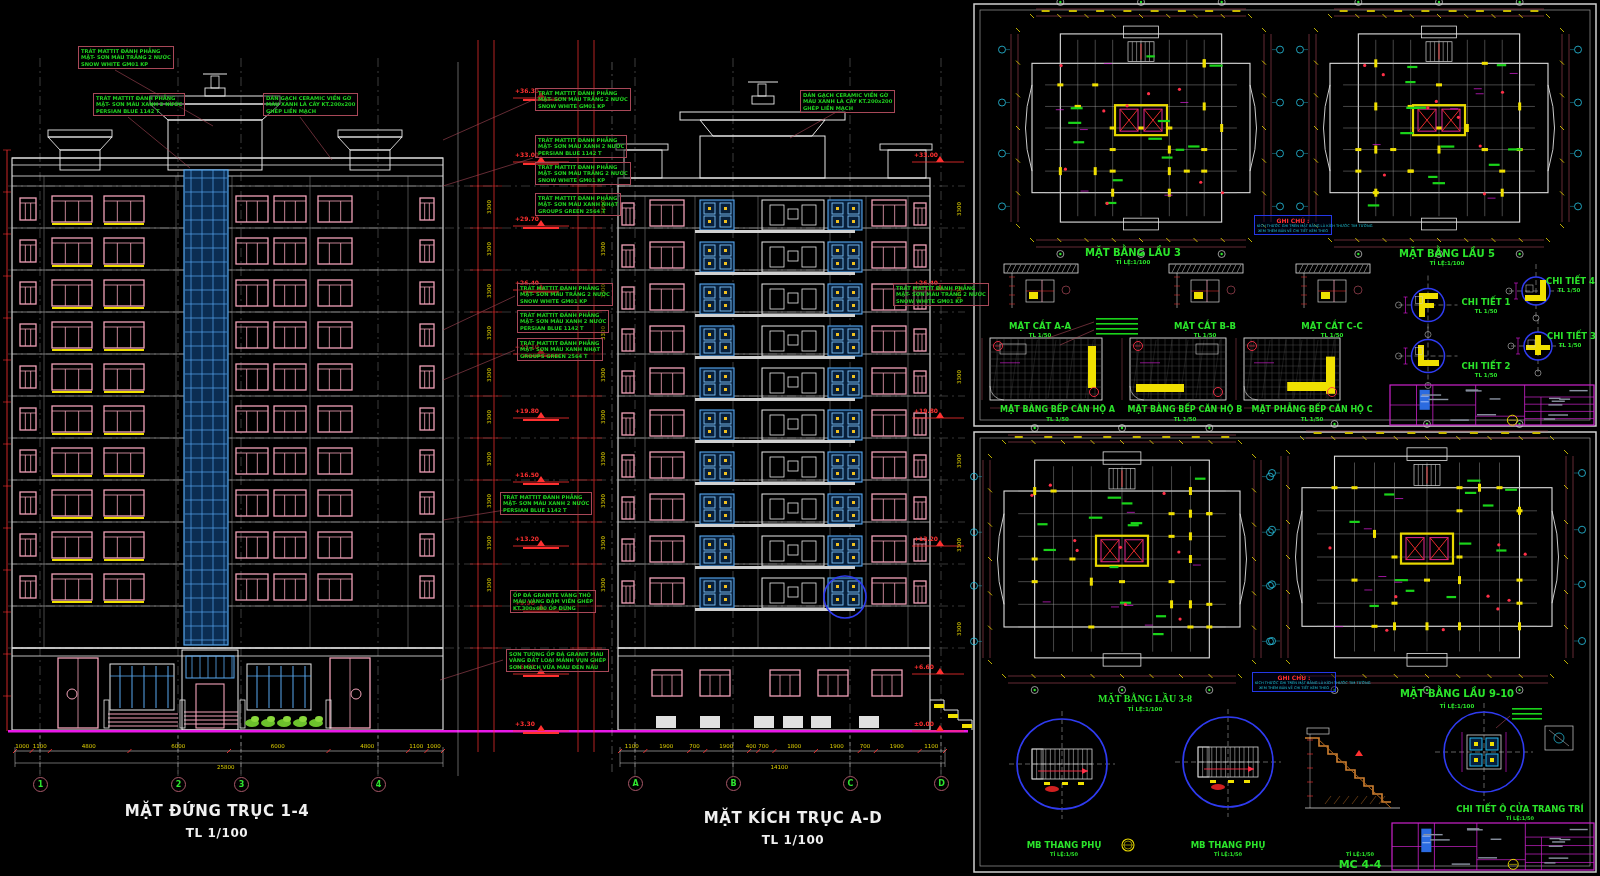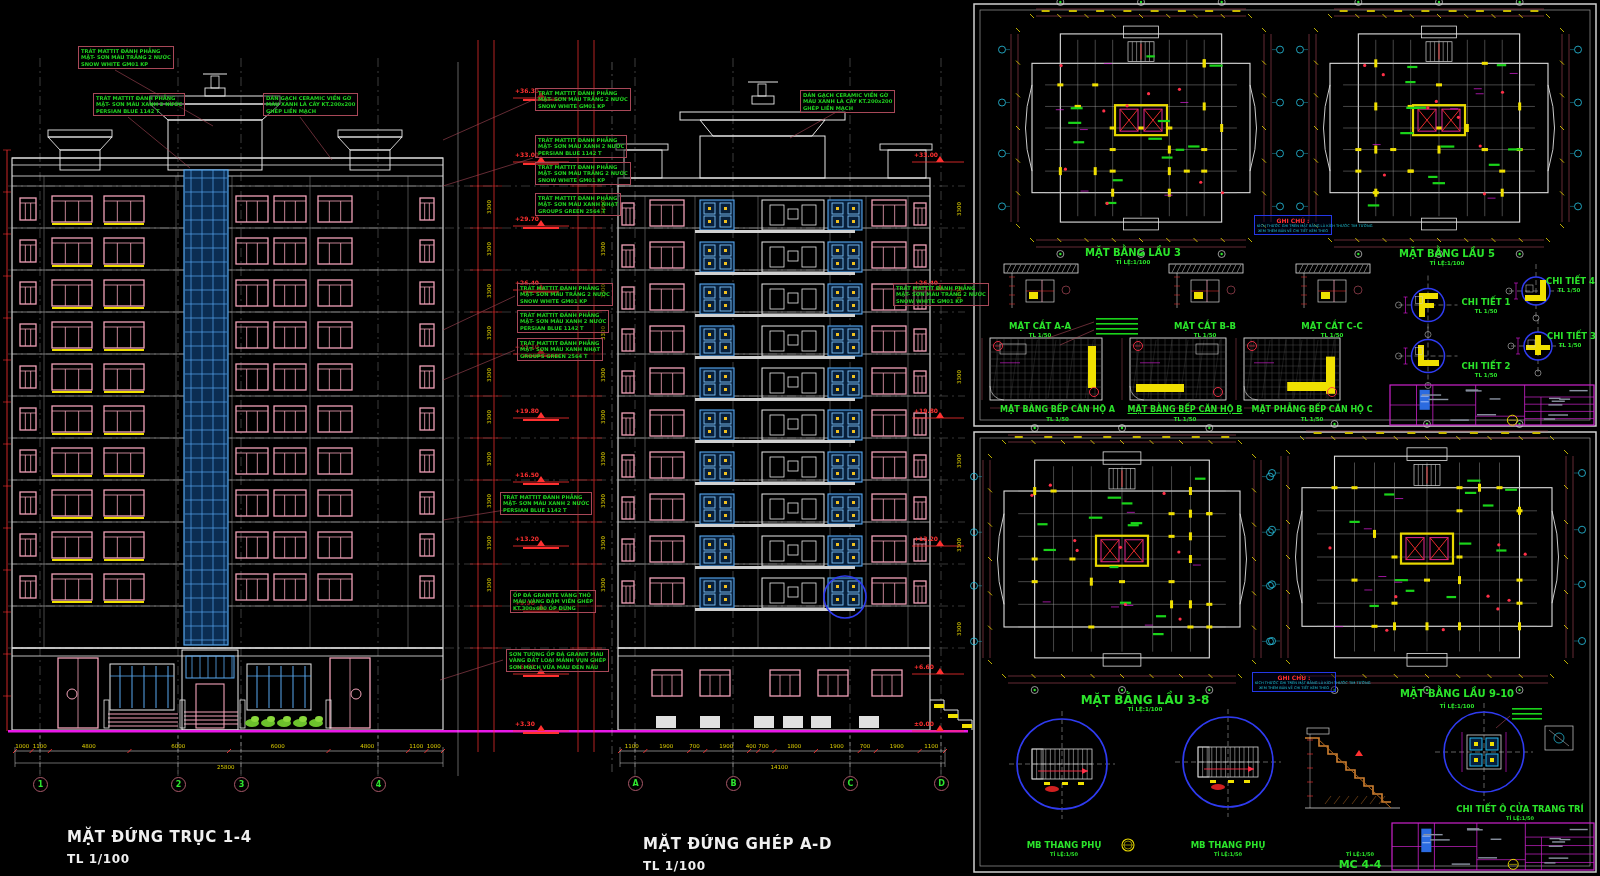--- a/index.html
+++ b/index.html
@@ -1,20 +1,20 @@
 <!DOCTYPE html>
 <html><head>
 <meta charset="utf-8">
 <style>
   html,body{margin:0;padding:0;background:#000;}
   #canvas{position:relative;width:1600px;height:876px;background:#000;overflow:hidden;
           font-family:"DejaVu Sans","Liberation Sans",sans-serif;}
   #art{position:absolute;left:0;top:0;z-index:1;}
   .lbl{position:absolute;white-space:nowrap;z-index:10;}
-  .tw{color:#f0f0f0;font-weight:bold;letter-spacing:.6px;margin-top:26px;}
+  .tw{color:#f0f0f0;font-weight:bold;text-align:center;letter-spacing:.6px;}
   .tg{color:#2be42b;font-weight:bold;text-align:center;}
   .bub{position:absolute;width:13px;height:13px;border:1px solid #a85868;border-radius:50%;
        color:#2fe42f;font-size:8px;font-weight:bold;text-align:center;line-height:13px;
        z-index:10;background:#000;}
   .notebox{position:absolute;border:1px solid #a84858;padding:1px 2px;z-index:10;background:rgba(0,0,0,.45);}
   .notebox div{font-size:5.2px;line-height:6.4px;color:#20d020;font-weight:bold;white-space:nowrap;}
   .ghichu{position:absolute;border:1px solid #2438e8;z-index:10;text-align:center;background:rgba(0,0,25,.5);padding:1px 2px;}
   .ghichu .gh{color:#ff3030;font-weight:bold;font-size:6px;line-height:7px;}
   .ghichu .gl{color:#1fc8dc;font-size:3.6px;line-height:4.6px;white-space:nowrap;}
   .lvl{position:absolute;color:#ff3030;font-size:6px;font-weight:bold;z-index:10;white-space:nowrap;}
@@ -2180,21 +2180,21 @@
         <rect x="1569.6469984567902" y="828.8253888888889" width="18.093278892318246" height="1.4" stroke="none" stroke-width="1" fill="#8a92a2"></rect>
         <rect x="1423.4237808641976" y="833.9619521604939" width="19.212513717421125" height="1.4" stroke="none" stroke-width="1" fill="#8a92a2"></rect>
         <rect x="1549.4797299382717" y="837.9104598765432" width="11.330591135116599" height="1.4" stroke="none" stroke-width="1" fill="#8a92a2"></rect>
         <rect x="1478.1648456790124" y="857.120912037037" width="18.855844478738" height="1.4" stroke="none" stroke-width="1" fill="#8a92a2"></rect>
         <rect x="1467.0291280864199" y="829.0833086419753" width="15.696607081618657" height="1.4" stroke="none" stroke-width="1" fill="#8a92a2"></rect>
       </g>
     </svg>
 
   <div class="lbl tw" style="left:67px;top:802px;width:300px;font-size:15px;">MẶT ĐỨNG TRỤC 1-4</div>
   <div class="lbl tw" style="left:67px;top:826px;width:300px;font-size:12px;">TL 1/100</div>
-  <div class="lbl tw" style="left:643px;top:809px;width:300px;font-size:15px;">MẶT ĐỨNG GHÉP A-D</div>
+  <div class="lbl tw" style="left:643px;top:809px;width:300px;font-size:15px;">MẶT KÍCH TRỤC A-D</div>
   <div class="lbl tw" style="left:643px;top:833px;width:300px;font-size:12px;">TL 1/100</div>
 
   <div class="bub" style="left:33px;top:777px;">1</div>
   <div class="bub" style="left:171px;top:777px;">2</div>
   <div class="bub" style="left:234px;top:777px;">3</div>
   <div class="bub" style="left:371px;top:777px;">4</div>
   <div class="bub" style="left:628px;top:776px;">A</div>
   <div class="bub" style="left:726px;top:776px;">B</div>
   <div class="bub" style="left:843px;top:776px;">C</div>
   <div class="bub" style="left:934px;top:776px;">D</div>
@@ -2206,41 +2206,41 @@
 
   <div class="lbl tg" style="left:985px;top:321px;width:110px;font-size:8.5px;">MẶT CẮT A-A</div>
   <div class="lbl tg" style="left:985px;top:332px;width:110px;font-size:5.5px;">TL 1/50</div>
   <div class="lbl tg" style="left:1150px;top:321px;width:110px;font-size:8.5px;">MẶT CẮT B-B</div>
   <div class="lbl tg" style="left:1150px;top:332px;width:110px;font-size:5.5px;">TL 1/50</div>
   <div class="lbl tg" style="left:1277px;top:321px;width:110px;font-size:8.5px;">MẶT CẮT C-C</div>
   <div class="lbl tg" style="left:1277px;top:332px;width:110px;font-size:5.5px;">TL 1/50</div>
 
   <div class="lbl tg" style="left:985px;top:405px;width:145px;font-size:8px;">MẶT BẰNG BẾP CĂN HỘ A</div>
   <div class="lbl tg" style="left:985px;top:416px;width:145px;font-size:5.5px;">TL 1/50</div>
-  <div class="lbl tg" style="left:1115px;top:405px;width:140px;font-size:8px;text-decoration:underline;">MẶT BẰNG BẾP CĂN HỘ B</div>
+  <div class="lbl tg" style="left:1115px;top:405px;width:140px;font-size:8px;">MẶT BẰNG BẾP CĂN HỘ B</div>
   <div class="lbl tg" style="left:1115px;top:416px;width:140px;font-size:5.5px;">TL 1/50</div>
   <div class="lbl tg" style="left:1243px;top:405px;width:138px;font-size:8px;">MẶT PHẲNG BẾP CĂN HỘ C</div>
   <div class="lbl tg" style="left:1243px;top:416px;width:138px;font-size:5.5px;">TL 1/50</div>
 
   <div class="lbl tg" style="left:1455px;top:297px;width:62px;font-size:8.5px;">CHI TIẾT 1</div>
   <div class="lbl tg" style="left:1455px;top:308px;width:62px;font-size:5.5px;">TL 1/50</div>
   <div class="lbl tg" style="left:1455px;top:361px;width:62px;font-size:8.5px;">CHI TIẾT 2</div>
   <div class="lbl tg" style="left:1455px;top:372px;width:62px;font-size:5.5px;">TL 1/50</div>
   <div class="lbl tg" style="left:1547px;top:331px;width:46px;font-size:8.5px;">CHI TIẾT 3</div>
   <div class="lbl tg" style="left:1547px;top:342px;width:46px;font-size:5.5px;">TL 1/50</div>
   <div class="lbl tg" style="left:1546px;top:276px;width:46px;font-size:8.5px;">CHI TIẾT 4</div>
   <div class="lbl tg" style="left:1546px;top:287px;width:46px;font-size:5.5px;">TL 1/50</div>
 
   <div class="ghichu" style="left:1254px;top:215px;width:72px;">
     <div class="gh">GHI CHÚ :</div>
     <div class="gl">KÍCH THƯỚC GHI TRÊN MẶT BẰNG LÀ KÍCH THƯỚC TIM TƯỜNG</div>
     <div class="gl">XEM THÊM BẢN VẼ CHI TIẾT KÈM THEO</div>
   </div>
 
-  <div class="lbl tg" style="left:1065px;top:693px;width:160px;font-size:12px;">MẶT BẰNG LẦU 3-8</div>
+  <div class="lbl tg" style="left:1065px;top:693px;width:160px;font-size:10px;font-family:Liberation Serif, serif;">MẶT BẰNG LẦU 3-8</div>
   <div class="lbl tg" style="left:1065px;top:706px;width:160px;font-size:5.5px;">TỈ LỆ:1/100</div>
   <div class="lbl tg" style="left:1377px;top:688px;width:160px;font-size:10px;">MẶT BẰNG LẦU 9-10</div>
   <div class="lbl tg" style="left:1377px;top:703px;width:160px;font-size:5.5px;">TỈ LỆ:1/100</div>
 
   <div class="ghichu" style="left:1252px;top:672px;width:78px;">
     <div class="gh">GHI CHÚ :</div>
     <div class="gl">KÍCH THƯỚC GHI TRÊN MẶT BẰNG LÀ KÍCH THƯỚC TIM TƯỜNG</div>
     <div class="gl">XEM THÊM BẢN VẼ CHI TIẾT KÈM THEO</div>
   </div>
 

